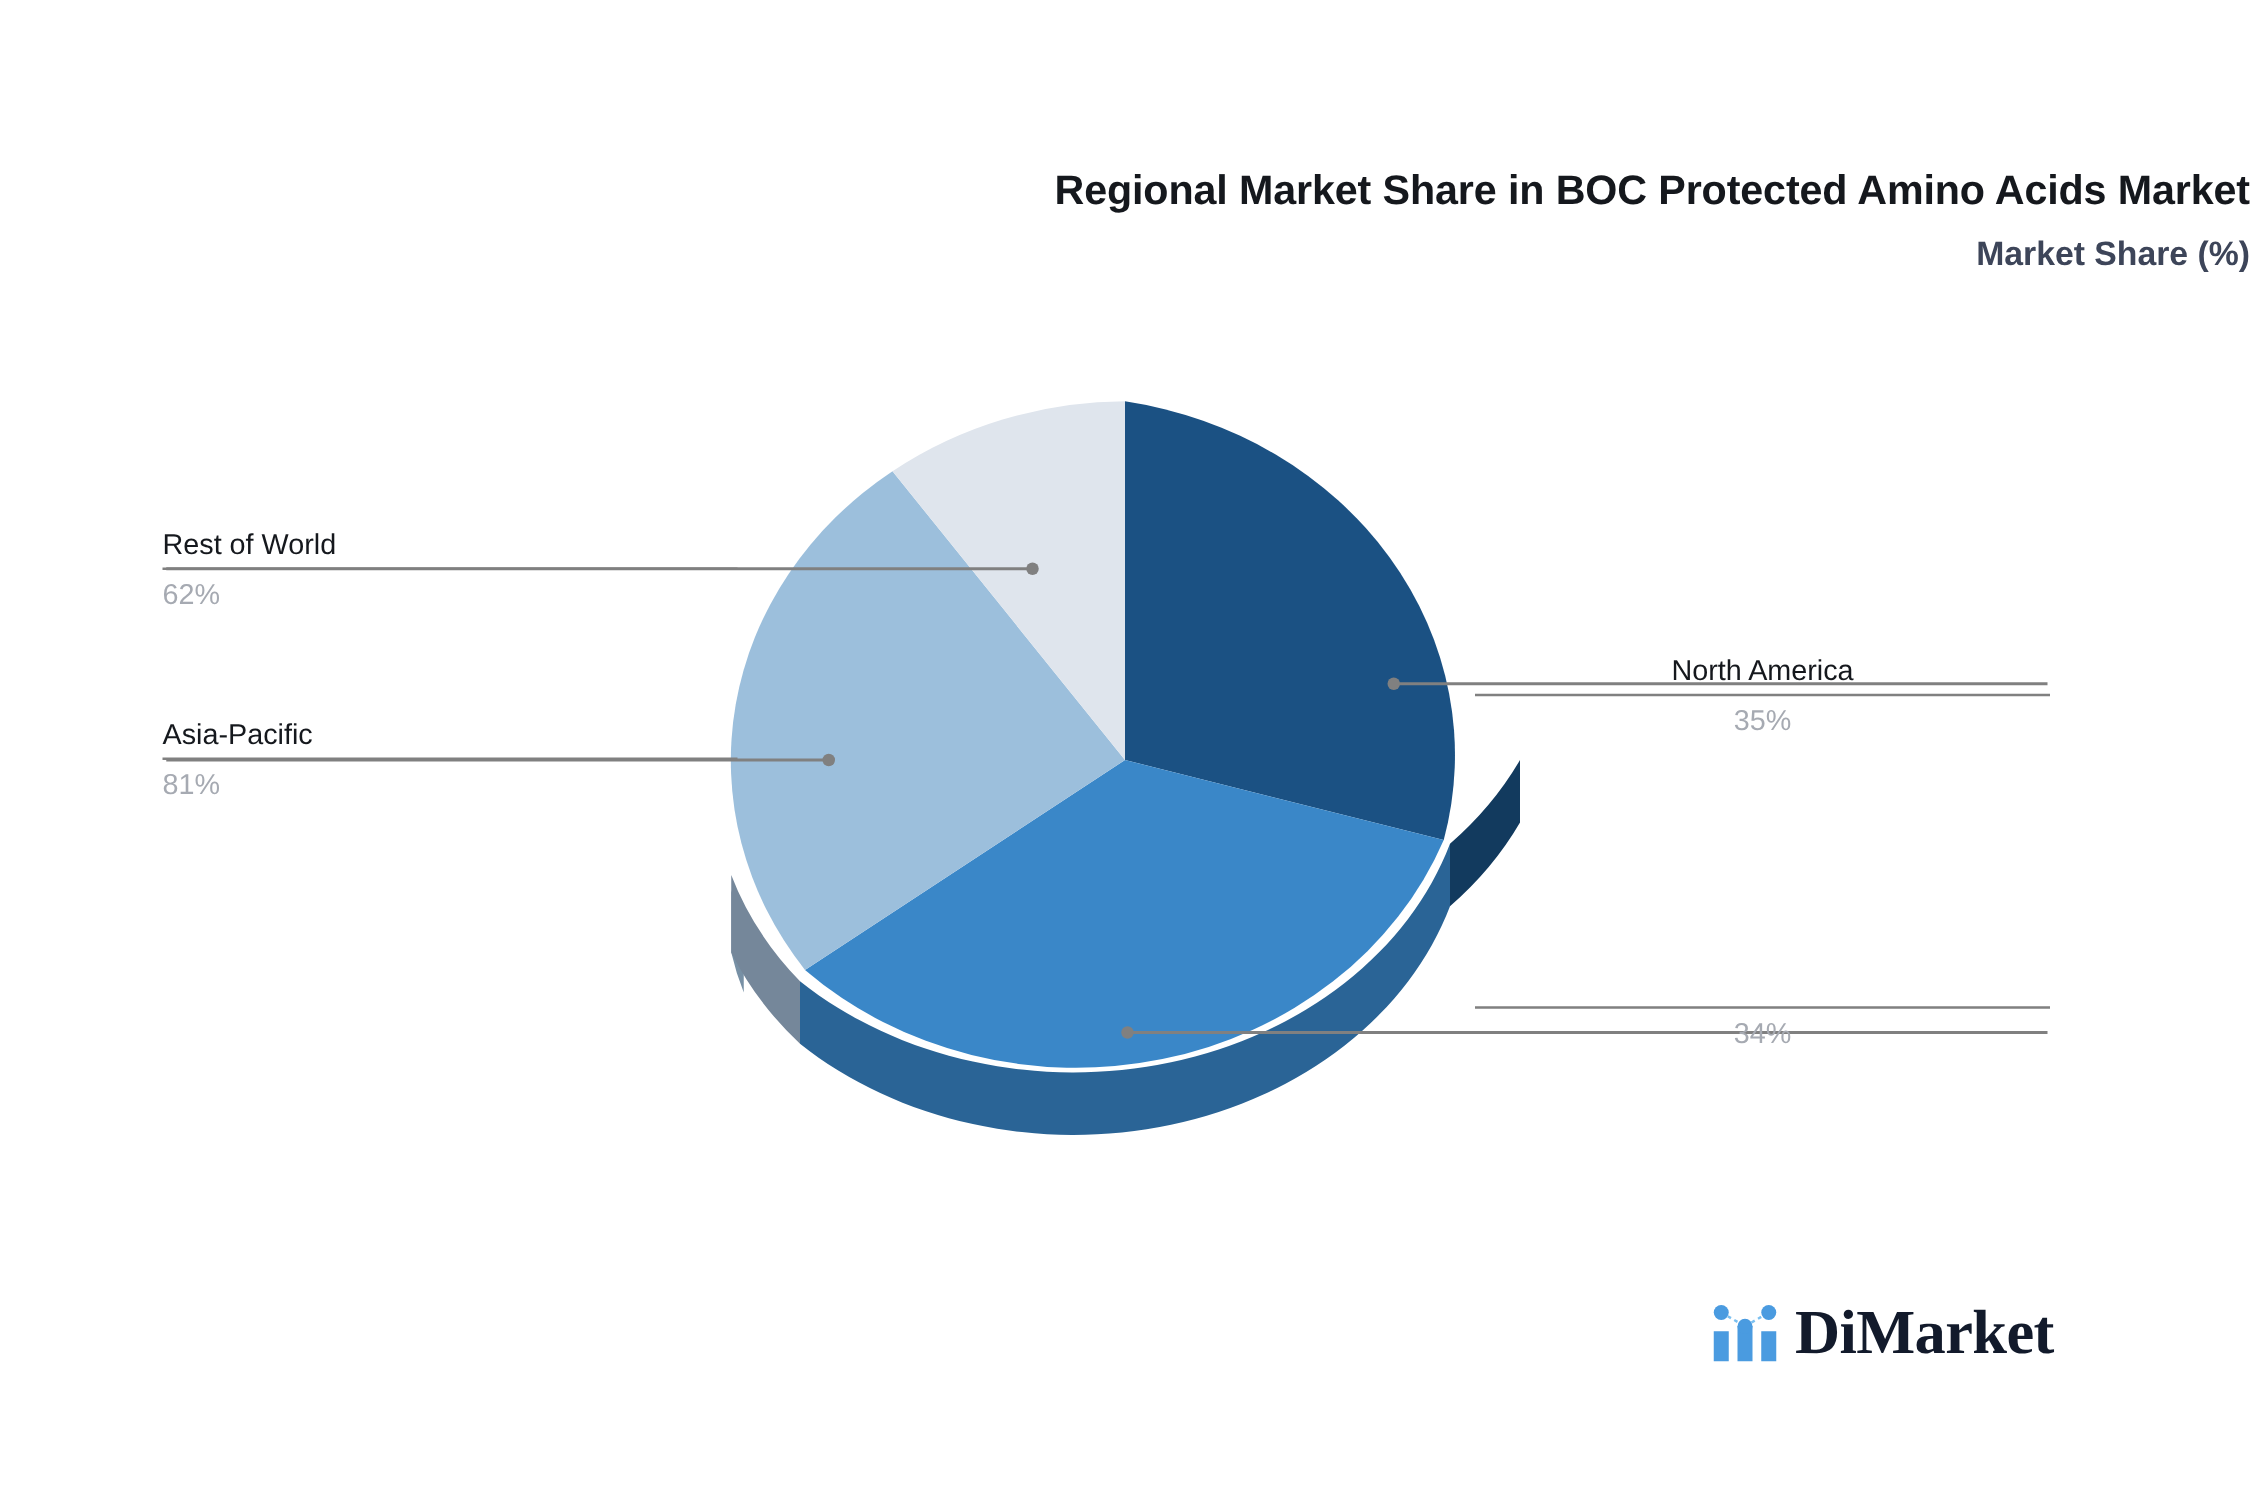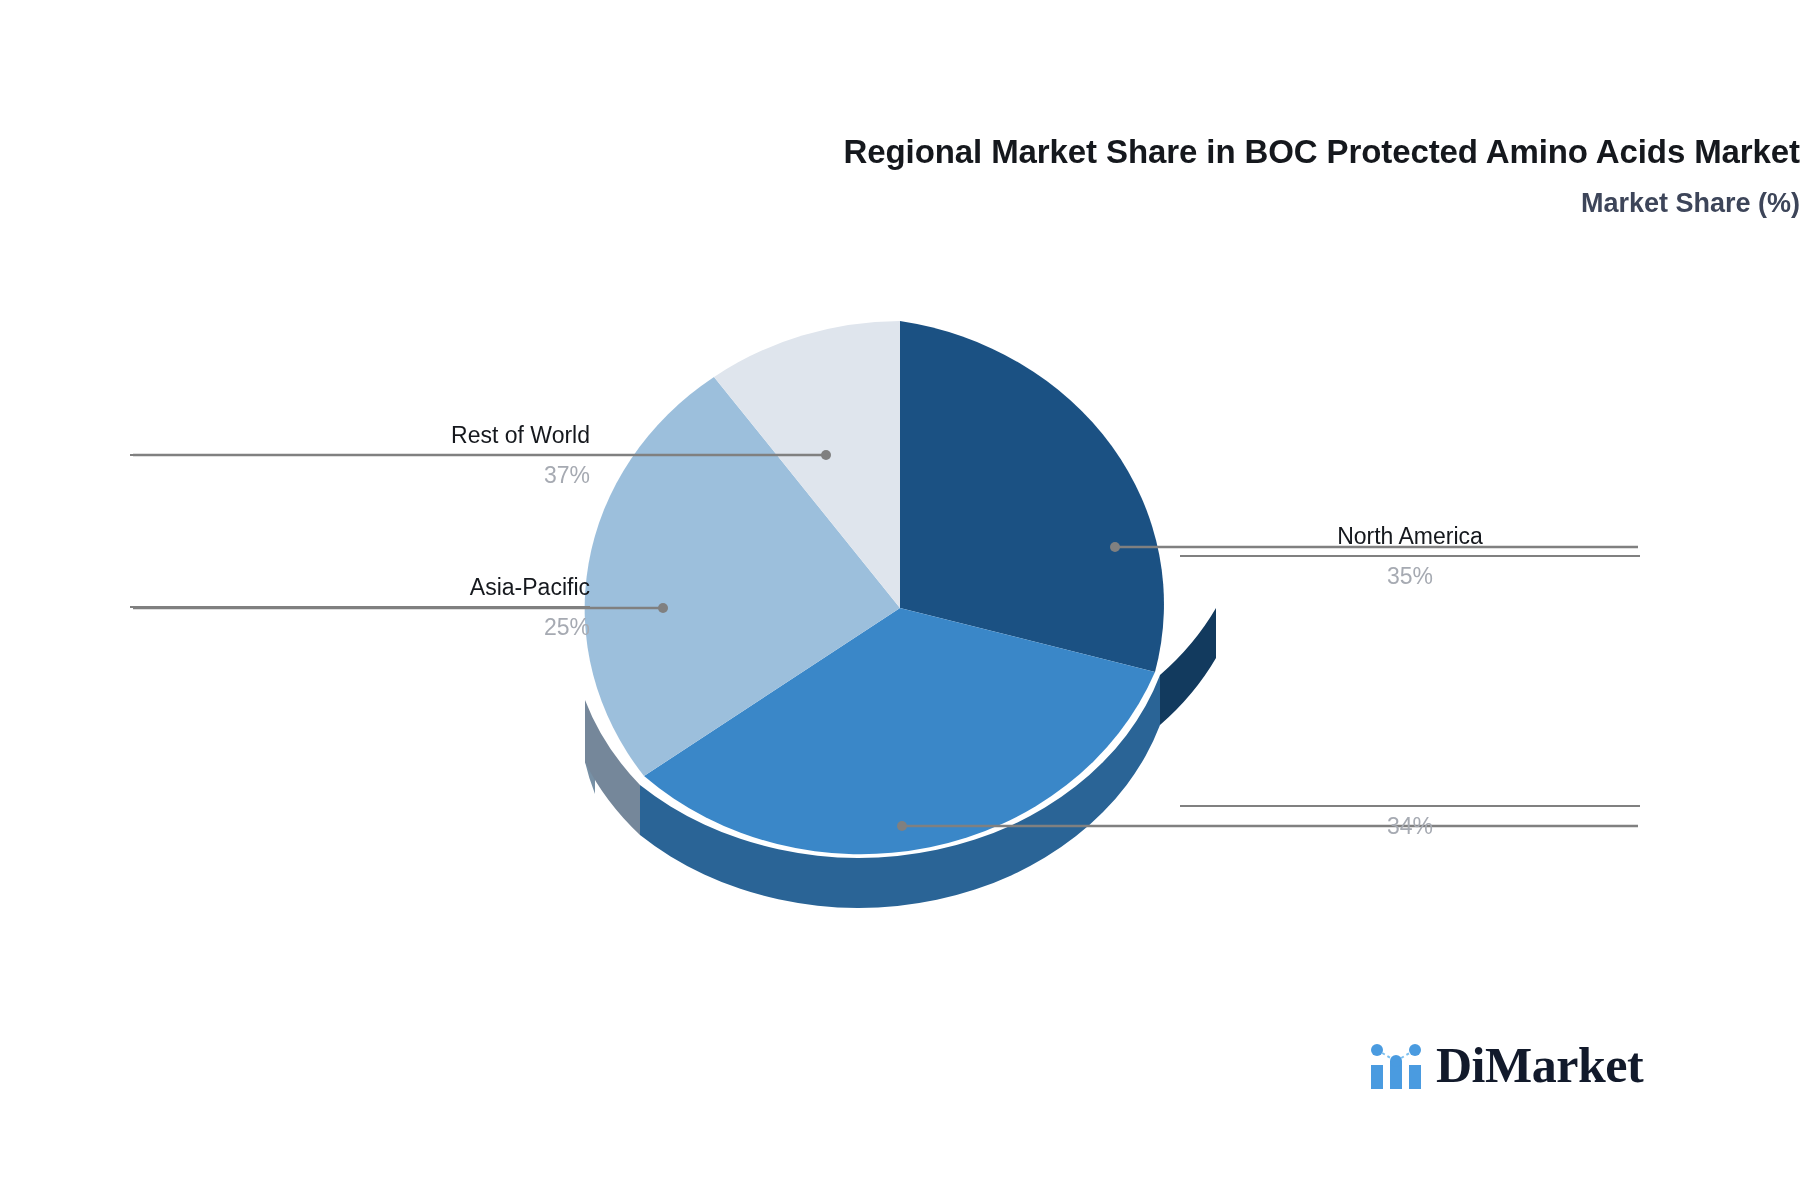--- a/index.html
+++ b/index.html
@@ -67,21 +67,21 @@
     margin-top: 4px;
   }
   .callout .cl-value {
     font-size: 23px;
     color: #a6aab2;
     line-height: 32px;
     padding-top: 3px;
     white-space: nowrap;
   }
   .callout.left  .cl-name,
-  .callout.left  .cl-value { text-align: right; }
+  .callout.left  .cl-value { text-align: left; }
   .callout.right .cl-name,
   .callout.right .cl-value { text-align: center; }
 
   #callout-north-america { left: 1180px; top: 521px; }
   #callout-europe        { left: 1180px; top: 801px; }
   #callout-asia-pacific  { left: 130px;  top: 572px; }
   #callout-rest-of-world { left: 130px;  top: 420px; }
 
   
   .brand {
@@ -163,27 +163,27 @@
 </div>
 
 <div class="callout right" id="callout-europe">
   <div class="cl-rule"></div>
   <div class="cl-value">34%</div>
 </div>
 
 <div class="callout left" id="callout-asia-pacific">
   <div class="cl-name">Asia-Pacific</div>
   <div class="cl-rule"></div>
-  <div class="cl-value">25%</div>
+  <div class="cl-value">81%</div>
 </div>
 
 <div class="callout left" id="callout-rest-of-world">
   <div class="cl-name">Rest of World</div>
   <div class="cl-rule"></div>
-  <div class="cl-value">37%</div>
+  <div class="cl-value">62%</div>
 </div>
 
 <div class="brand">
   <svg class="brand-mark" width="56" height="52" viewBox="0 0 56 52" xmlns="http://www.w3.org/2000/svg">
     <line x1="9" y1="11" x2="28" y2="22" stroke="#7cc0f0" stroke-width="2" stroke-dasharray="3 3"></line>
     <line x1="28" y1="22" x2="47" y2="11" stroke="#7cc0f0" stroke-width="2" stroke-dasharray="3 3"></line>
     <rect x="3" y="26" width="12" height="24" fill="#4a9be0"></rect>
     <rect x="22" y="22" width="12" height="28" fill="#4a9be0"></rect>
     <rect x="41" y="26" width="12" height="24" fill="#4a9be0"></rect>
     <circle cx="9" cy="11" r="6" fill="#4a9be0"></circle>

